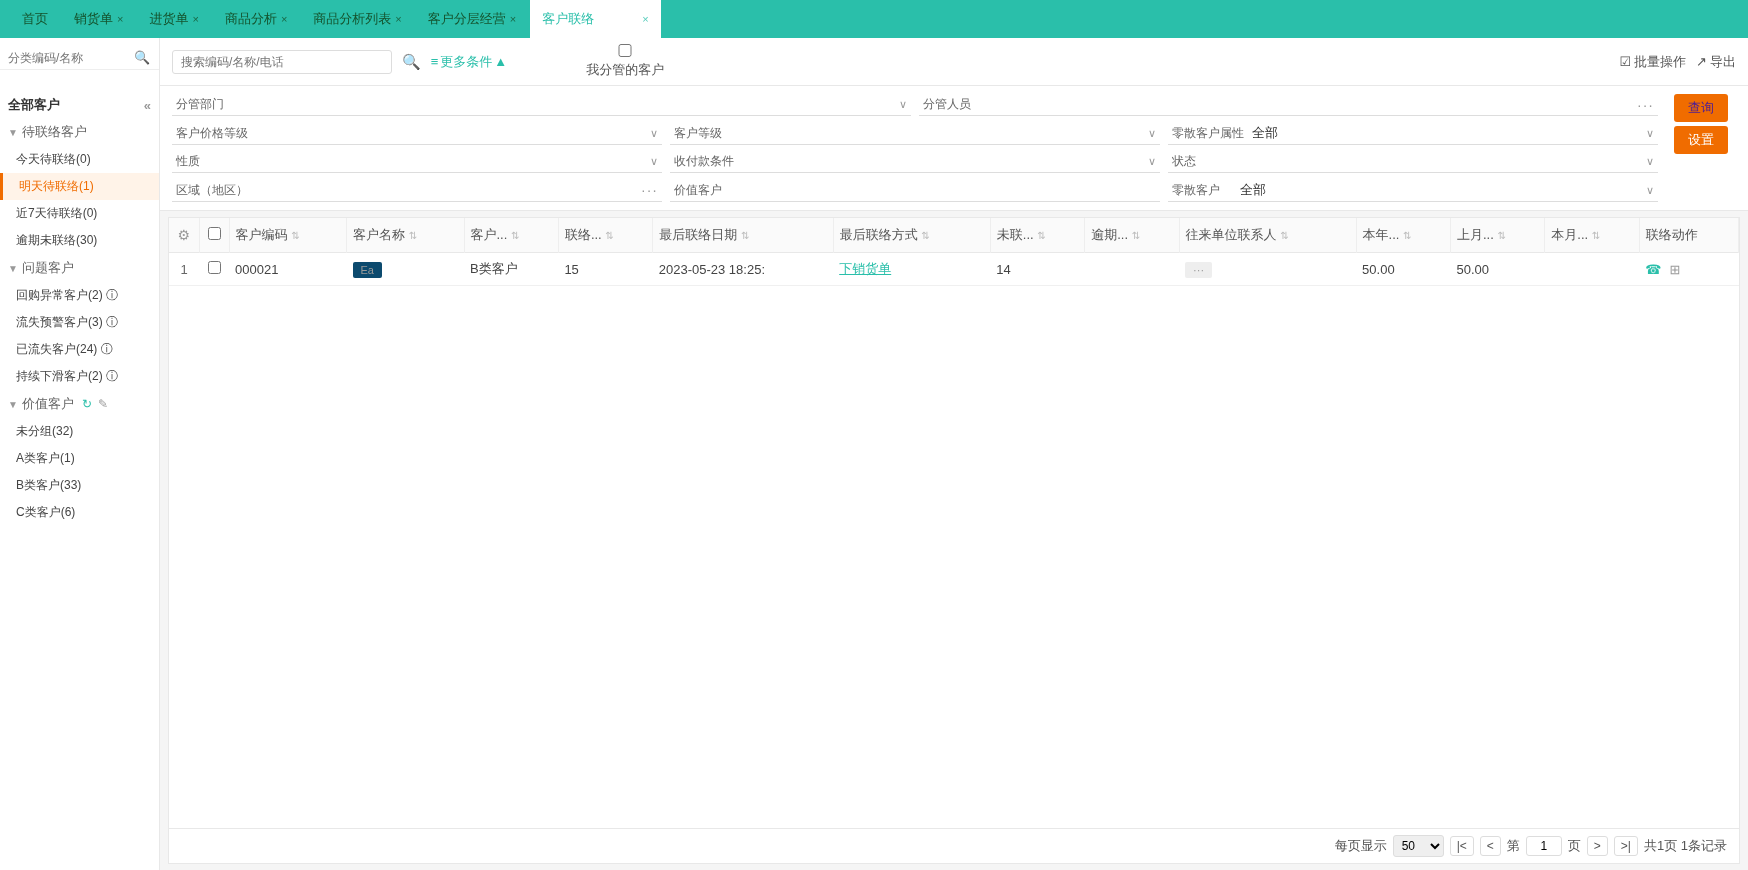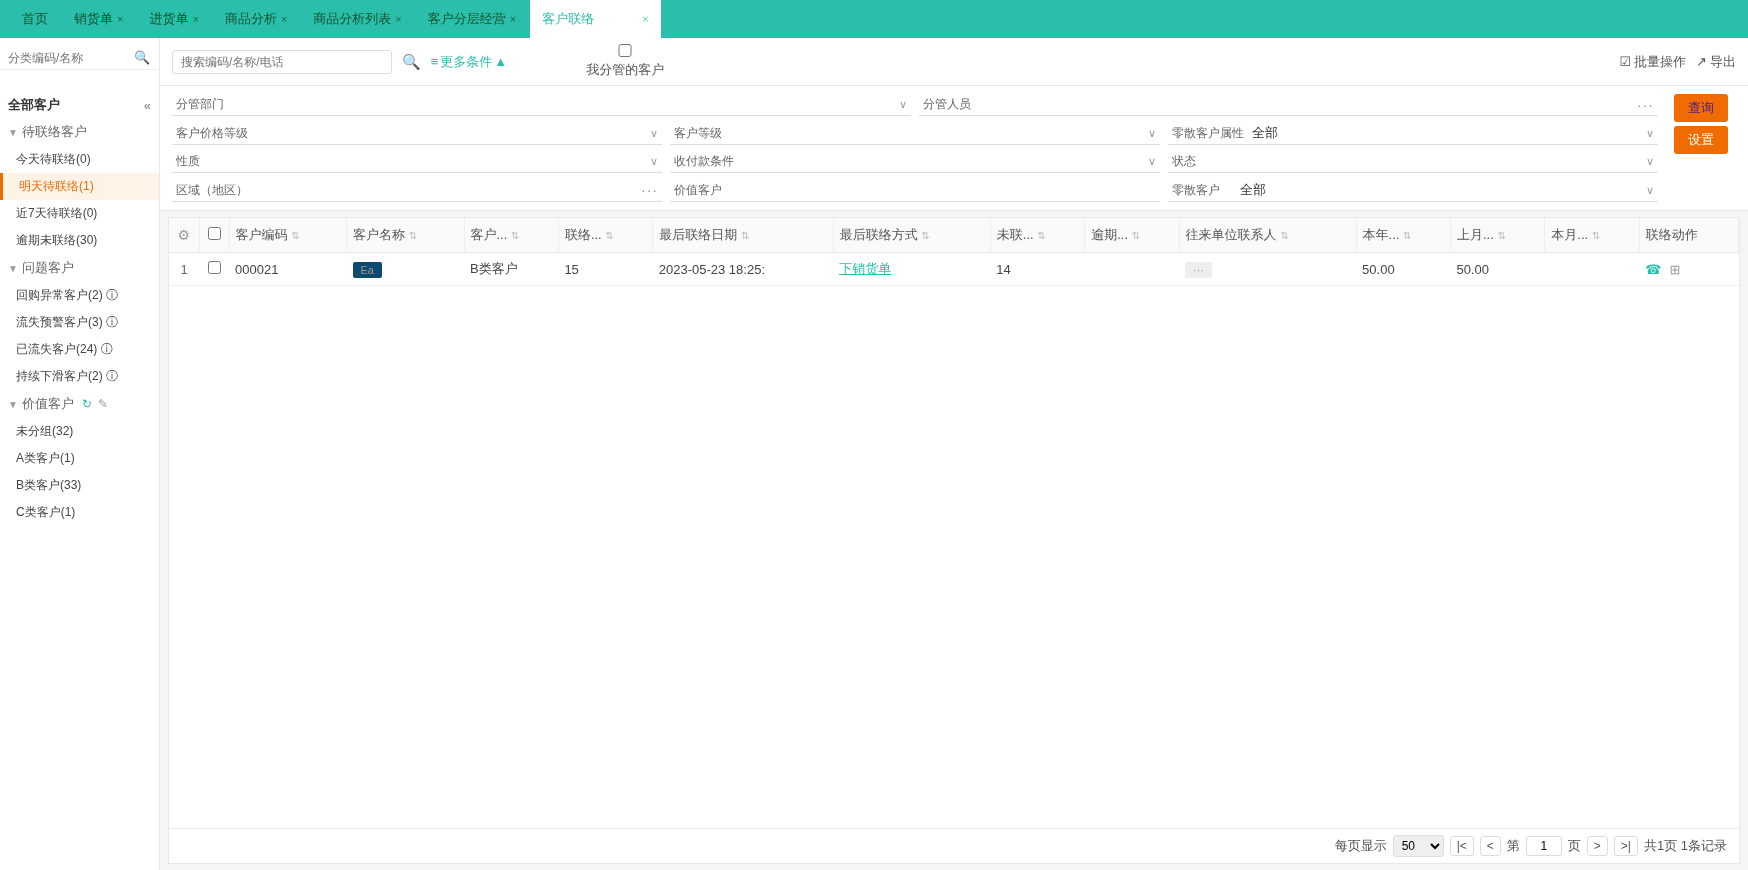--- a/index.html
+++ b/index.html
@@ -390,21 +390,21 @@
 
     <div class="sidebar-group-title">
       <span class="arrow">▼</span>
       <span>价值客户</span>
       <span style="margin-left:4px; color:#2abfaa; cursor:pointer; font-size:12px;">↻</span>
       <span style="margin-left:2px; color:#999; cursor:pointer; font-size:12px;">✎</span>
     </div>
     <div class="sidebar-item">未分组(32)</div>
     <div class="sidebar-item">A类客户(1)</div>
     <div class="sidebar-item">B类客户(33)</div>
-    <div class="sidebar-item">C类客户(1)</div>
+    <div class="sidebar-item">C类客户(6)</div>
   </div>
 
   <div class="content-area">
 
     <div class="filter-bar">
       <input type="text" style="color: rgb(153, 153, 153);" placeholder="搜索编码/名称/电话">
       <button class="filter-search-btn">🔍</button>
       <div class="more-conditions">
         <span style="color:#2abfaa;">≡</span>
         <span>更多条件</span>

